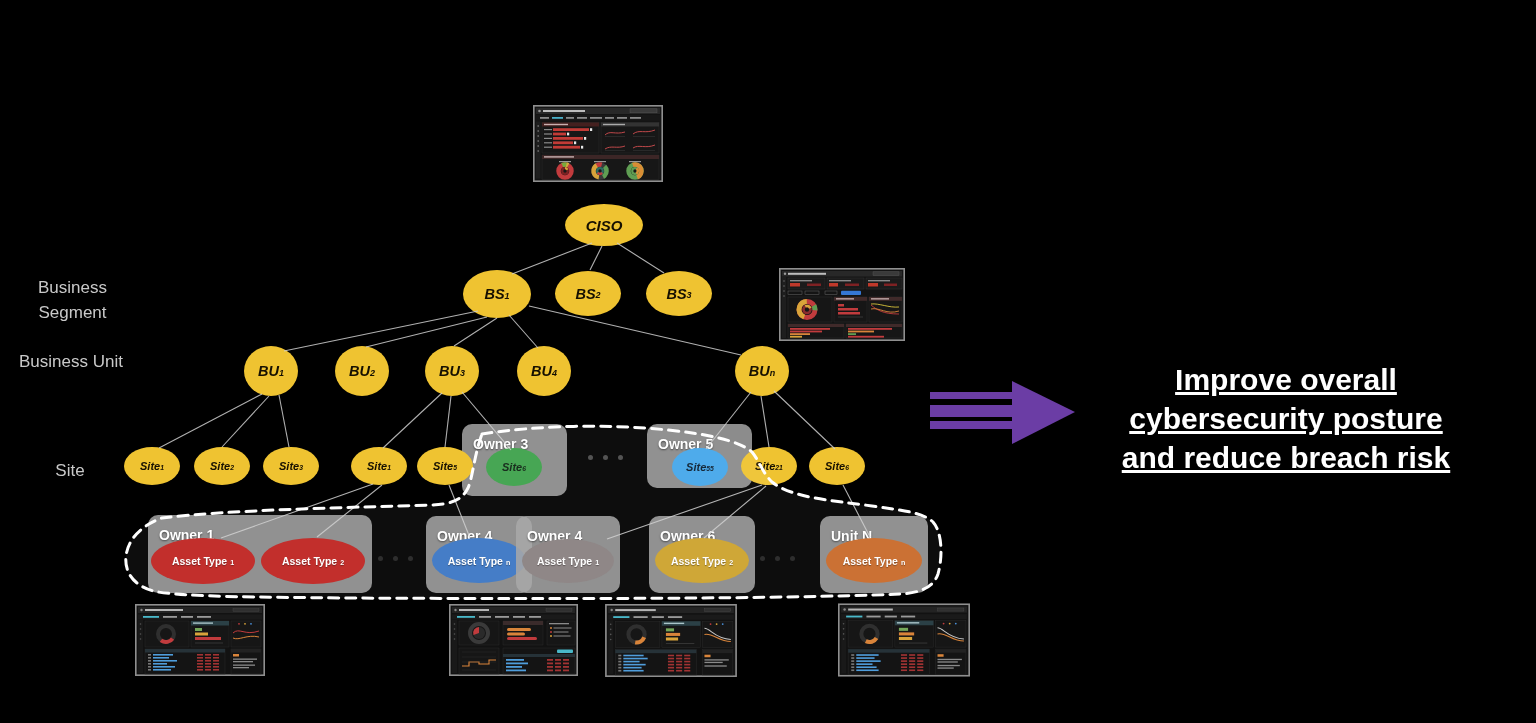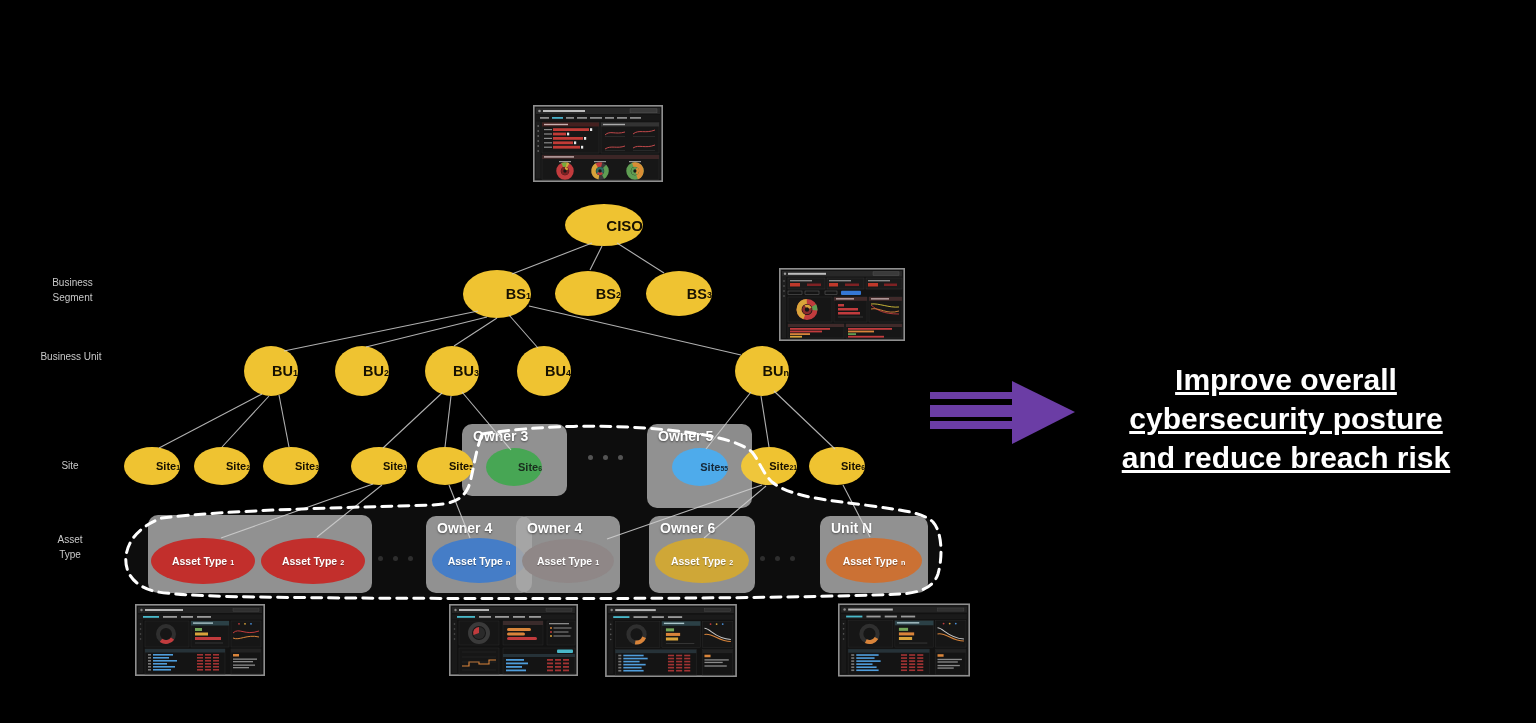--- a/index.html
+++ b/index.html
@@ -2,37 +2,37 @@
 <html><head>
 <meta charset="utf-8">
 <style>
   html,body{margin:0;padding:0;background:#000;}
   .stage{position:relative;width:1536px;height:723px;background:#000;overflow:hidden;
          font-family:"Liberation Sans",sans-serif;}
   svg.layer{position:absolute;left:0;top:0;pointer-events:none;}
   .edges{z-index:15;}
   .lasso{z-index:20;}
   
-  .rowlabel{position:absolute;color:#c9c9c9;font-size:10px;line-height:1.45;
+  .rowlabel{position:absolute;color:#c9c9c9;font-size:17px;line-height:1.45;
             text-align:center;white-space:pre-line;z-index:5;}
   
-  .node{position:absolute;display:flex;align-items:center;justify-content:flex-end;
-        border-radius:50%;font-weight:bold;color:#161001;z-index:10;box-sizing:border-box;}
+  .node{position:absolute;display:flex;align-items:center;justify-content:center;
+        border-radius:50%;font-weight:bold;color:#161001;z-index:10;box-sizing:border-box;font-style:italic;}
   .node sub{font-size:0.62em;line-height:1;transform:translateY(2px);}
   .yellow{background:#efc331;}
   .green{background:#3ea24b;color:#0d2212;}
   .blue{background:#45a7ea;color:#0a1d2e;}
   .n-ciso{font-size:15px;}
   .n-bs{font-size:14.5px;}
   .n-bu{font-size:14.5px;}
   .n-site{font-size:11px;}
   
   .obox{position:absolute;background:rgba(165,165,165,.85);border-radius:10px;z-index:9;}
   .obox .hdr{color:#fff;font-weight:bold;font-size:14px;padding:4px 0 0 11px;
-             text-shadow:0 1px 2px rgba(0,0,0,.55);}
+             text-shadow:0 1px 2px rgba(0,0,0,.55);margin-top:8px;}
   .aellipse{position:absolute;display:flex;align-items:center;justify-content:center;
             border-radius:50%;color:#fff;font-weight:bold;font-size:10.5px;z-index:11;
             text-shadow:0 1px 1px rgba(0,0,0,.4);}
   .aellipse sub{font-size:0.68em;margin-left:3px;transform:translateY(2px);}
   .ared{background:#bf2421;}
   .ablue{background:#3c77c4;}
   .agray{background:#8a8181;}
   .agold{background:#cda32d;}
   .aorange{background:#c96a2a;}
   
@@ -96,22 +96,20 @@
              C 128 540, 140 526, 162 518
              C 230 510, 330 508, 432 505
              C 452 504, 462 500, 468 488
              C 473 476, 474 456, 482 434 Z" fill="rgba(255,255,255,0.05)" stroke="#ffffff" stroke-width="3" stroke-dasharray="10 7" stroke-linecap="round"></path>
   </svg>
 
   <div class="rowlabel" style="left:20px;top:276px;width:105px;">Business
 Segment</div>
   <div class="rowlabel" style="left:10px;top:350px;width:122px;">Business Unit</div>
   <div class="rowlabel" style="left:20px;top:459px;width:100px;">Site</div>
-  <div class="rowlabel" style="left:20px;top:533px;width:100px;">Asset
-Type</div>
 
   <div class="node yellow n-ciso" style="left:565px;top:204px;width:78px;height:42px;">
     <span>CISO</span>
       <sub></sub>
   </div>
 
   <div class="node yellow n-bs" style="left:463px;top:270px;width:68px;height:48px;">
     <span>BS</span>
       <sub>1</sub>
   </div>
@@ -174,21 +172,21 @@
       <sub>6</sub>
   </div>
 
   <div class="obox" style="left:462px;top:424px;width:105px;height:72px;">
     <div class="hdr">Owner 3</div>
   </div>
   <div class="node green n-site" style="left:486px;top:448px;width:56px;height:38px;">
     <span>Site</span>
       <sub>6</sub>
   </div>
-  <div class="obox" style="left:647px;top:424px;width:105px;height:84px;">
+  <div class="obox" style="left:647px;top:424px;width:105px;height:64px;">
     <div class="hdr">Owner 5</div>
   </div>
   <div class="node blue n-site" style="left:672px;top:448px;width:56px;height:38px;">
     <span>Site</span>
       <sub>55</sub>
   </div>
 
   <div class="dots dots-gray" style="left:588px;top:455px;">
       <span class="dot"></span>
       <span class="dot"></span>
@@ -199,20 +197,21 @@
       <span class="dot"></span>
       <span class="dot"></span>
     </div>
   <div class="dots dots-dark" style="left:760px;top:556px;">
       <span class="dot"></span>
       <span class="dot"></span>
       <span class="dot"></span>
     </div>
 
   <div class="obox" style="left:148px;top:515px;width:224px;height:78px;">
+    <div class="hdr">Owner 1</div>
     <div class="aellipse ared" style="left:3px;top:23px;width:104px;height:46px;">
       <span>Asset Type</span>
         <sub>1</sub>
     </div>
     <div class="aellipse ared" style="left:113px;top:23px;width:104px;height:46px;">
       <span>Asset Type</span>
         <sub>2</sub>
     </div>
   </div>
   <div class="obox" style="left:426px;top:516px;width:106px;height:77px;">

